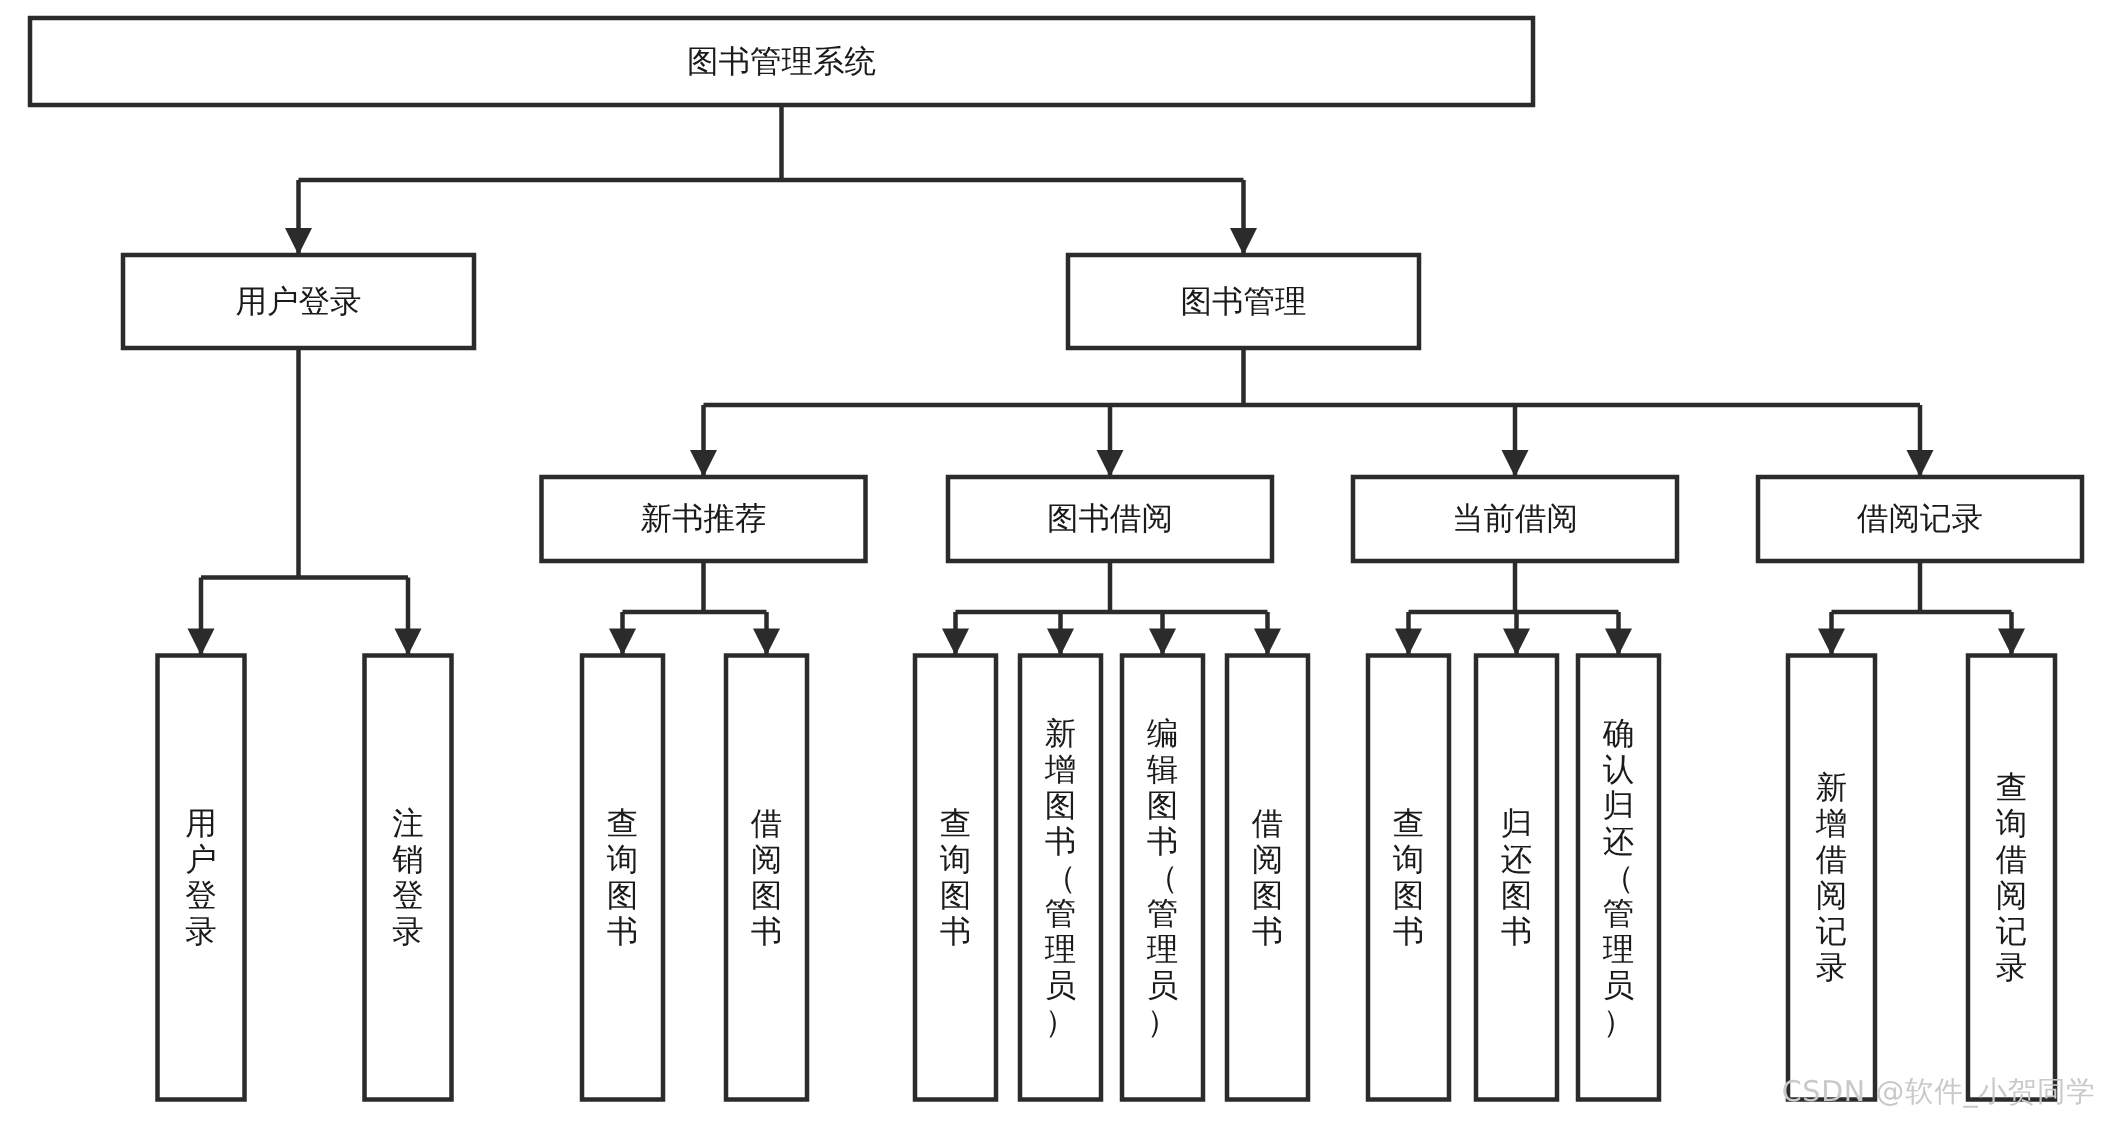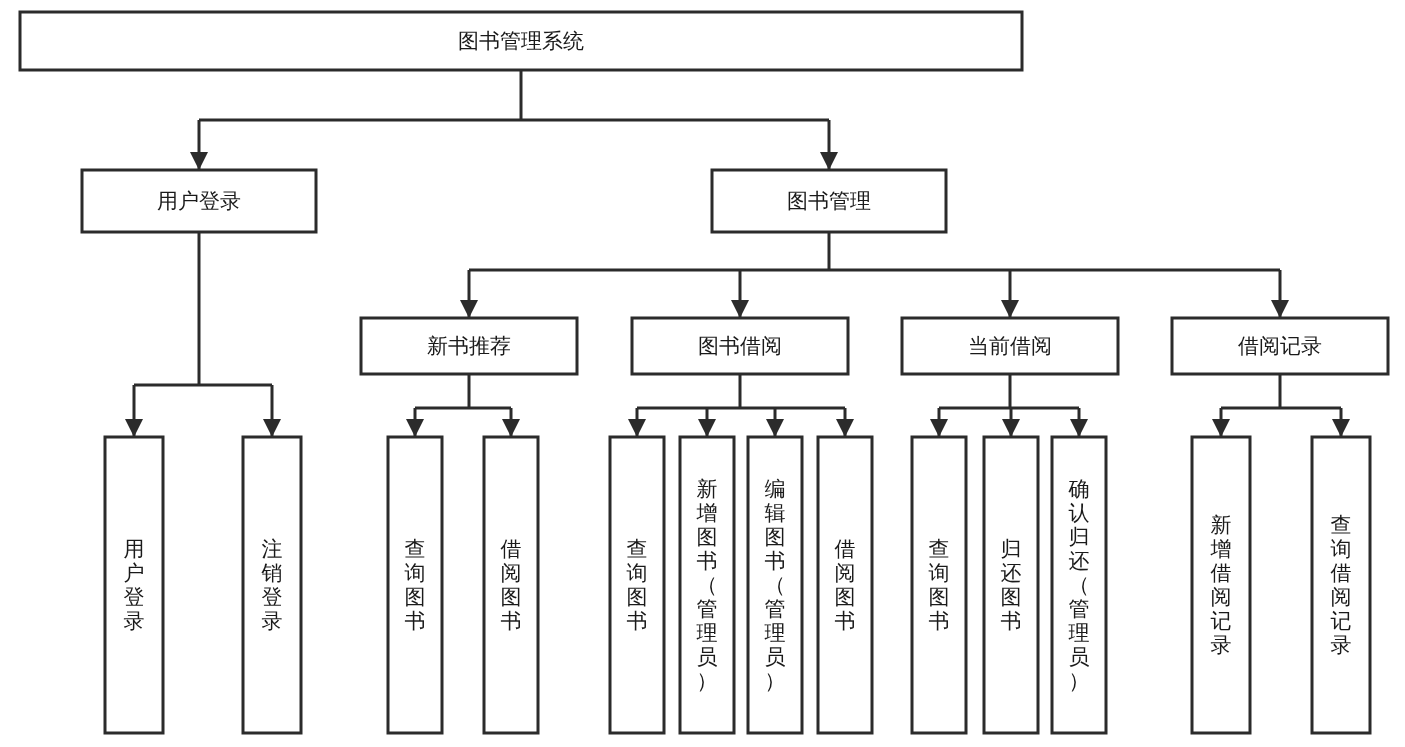--- a/index.html
+++ b/index.html
@@ -199,13 +199,14 @@
         <g>
           <rect x="1192" y="437" width="58" height="296" class="node-rect"></rect>
           <text x="1221" class="node-label-vert"><tspan x="1221" y="531.72">新</tspan><tspan x="1221" y="555.72">增</tspan><tspan x="1221" y="579.72">借</tspan><tspan x="1221" y="603.72">阅</tspan><tspan x="1221" y="627.72">记</tspan><tspan x="1221" y="651.72">录</tspan></text>
         </g>
         <g>
           <rect x="1312" y="437" width="58" height="296" class="node-rect"></rect>
           <text x="1341" class="node-label-vert"><tspan x="1341" y="531.72">查</tspan><tspan x="1341" y="555.72">询</tspan><tspan x="1341" y="579.72">借</tspan><tspan x="1341" y="603.72">阅</tspan><tspan x="1341" y="627.72">记</tspan><tspan x="1341" y="651.72">录</tspan></text>
         </g>
       </g>
   </svg>
+  <div class="watermark">CSDN @软件_小贺同学</div>
 </div>
 
 </body></html>

